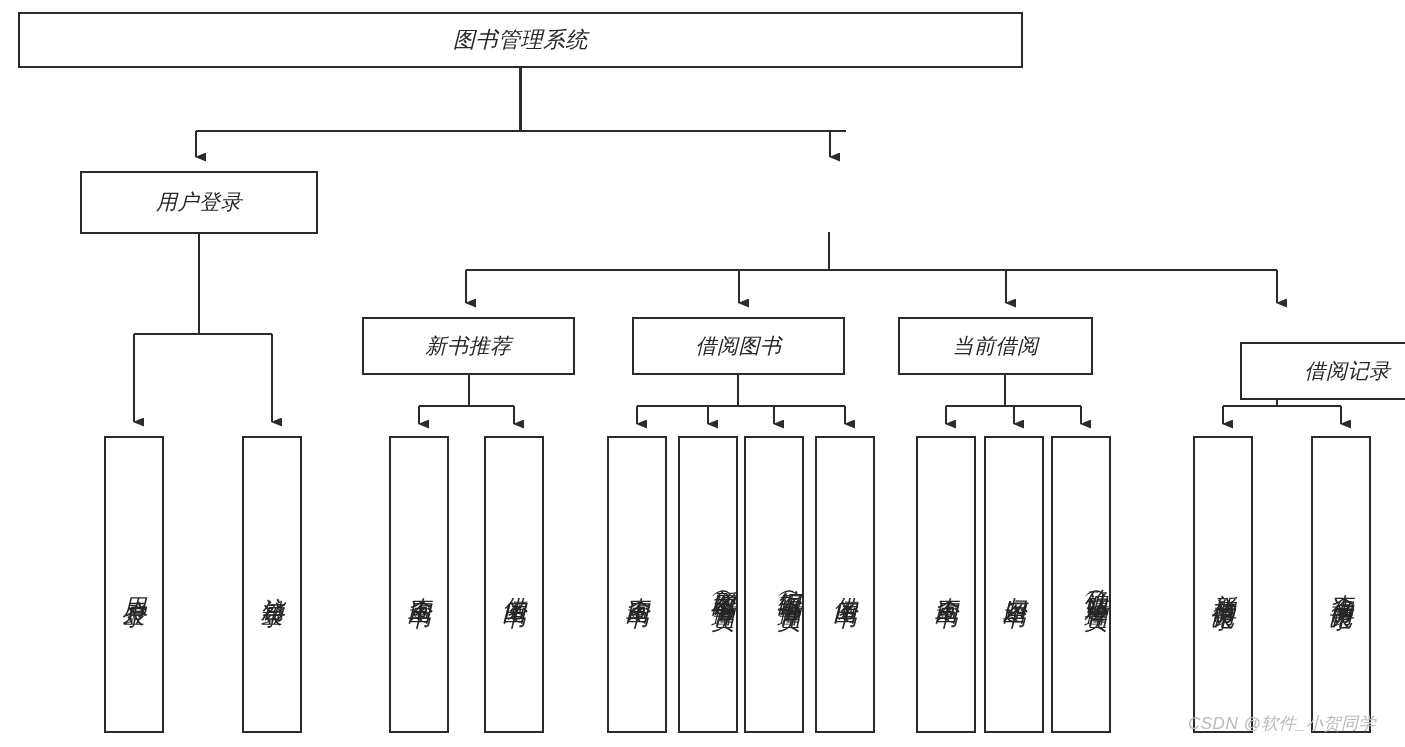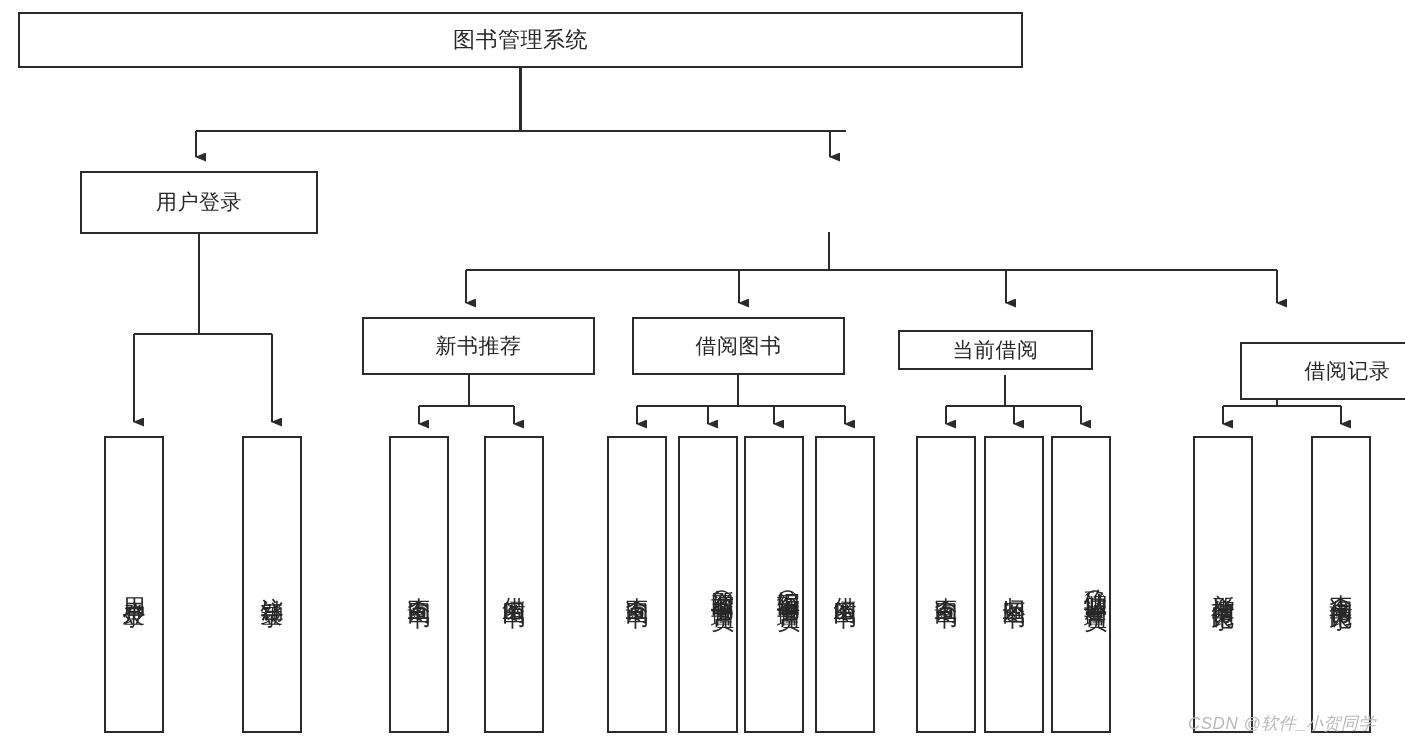--- a/index.html
+++ b/index.html
@@ -52,20 +52,21 @@
     letter-spacing: 3px;
     padding: 6px 0;
   }
   .node.vert.top-anchor {
     align-items: flex-start;
     justify-content: center;
   }
   .node-label {
     display: block;
     white-space: nowrap;
+    font-style: italic;
   }
   #watermark {
     position: absolute;
     left: 1188px;
     top: 712px;
     font-size: 17px;
     color: #b9b9b9;
     white-space: nowrap;
     letter-spacing: 0.5px;
     font-family: "Liberation Sans", "DejaVu Sans", sans-serif;
@@ -128,27 +129,27 @@
   </svg>
 
   <div class="node horiz root" style="left:18px; top:12px; width:1005px; height:56px;">
     <span class="node-label">图书管理系统</span>
   </div>
 
   <div class="node horiz" style="left:80px; top:171px; width:238px; height:63px;">
     <span class="node-label">用户登录</span>
   </div>
 
-  <div class="node horiz" style="left:362px; top:317px; width:233px; height:58px;">
+  <div class="node horiz" style="left:362px; top:317px; width:213px; height:58px;">
     <span class="node-label">新书推荐</span>
   </div>
   <div class="node horiz" style="left:632px; top:317px; width:213px; height:58px;">
     <span class="node-label">借阅图书</span>
   </div>
-  <div class="node horiz" style="left:898px; top:330px; width:195px; height:40px;justify-content:center;">
+  <div class="node horiz" style="left:898px; top:317px; width:195px; height:58px;justify-content:center;">
     <span class="node-label">当前借阅</span>
   </div>
   <div class="node horiz" style="left:1240px; top:317px; width:215px; height:58px;margin-top:25px;">
     <span class="node-label">借阅记录</span>
   </div>
 
   <div class="node vert" style="left:104px; top:436px; width:60px; height:297px;">
     <span class="node-label">用户登录</span>
   </div>
   <div class="node vert" style="left:242px; top:436px; width:60px; height:297px;">

